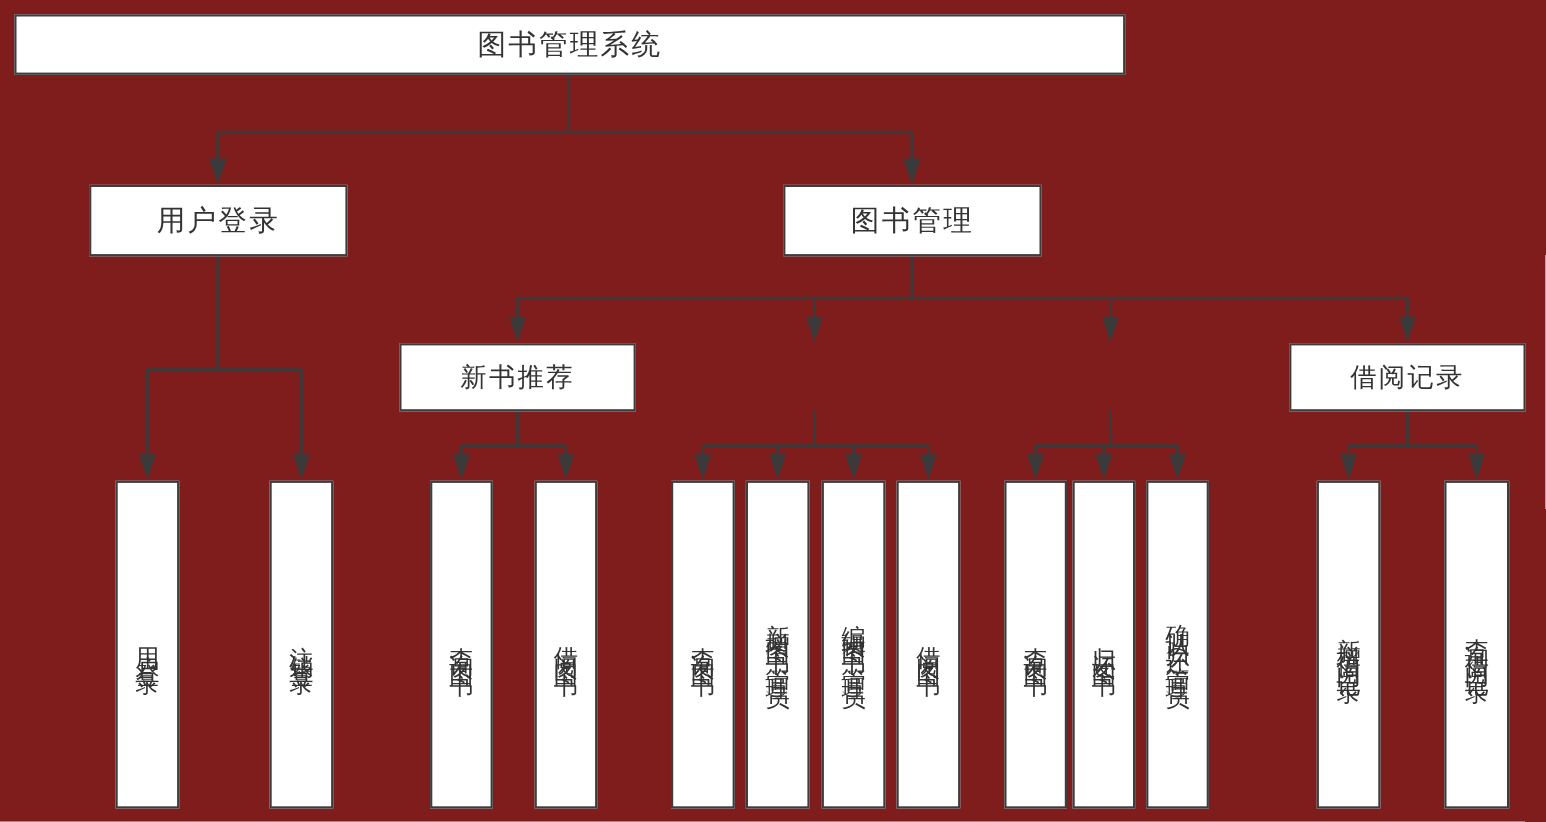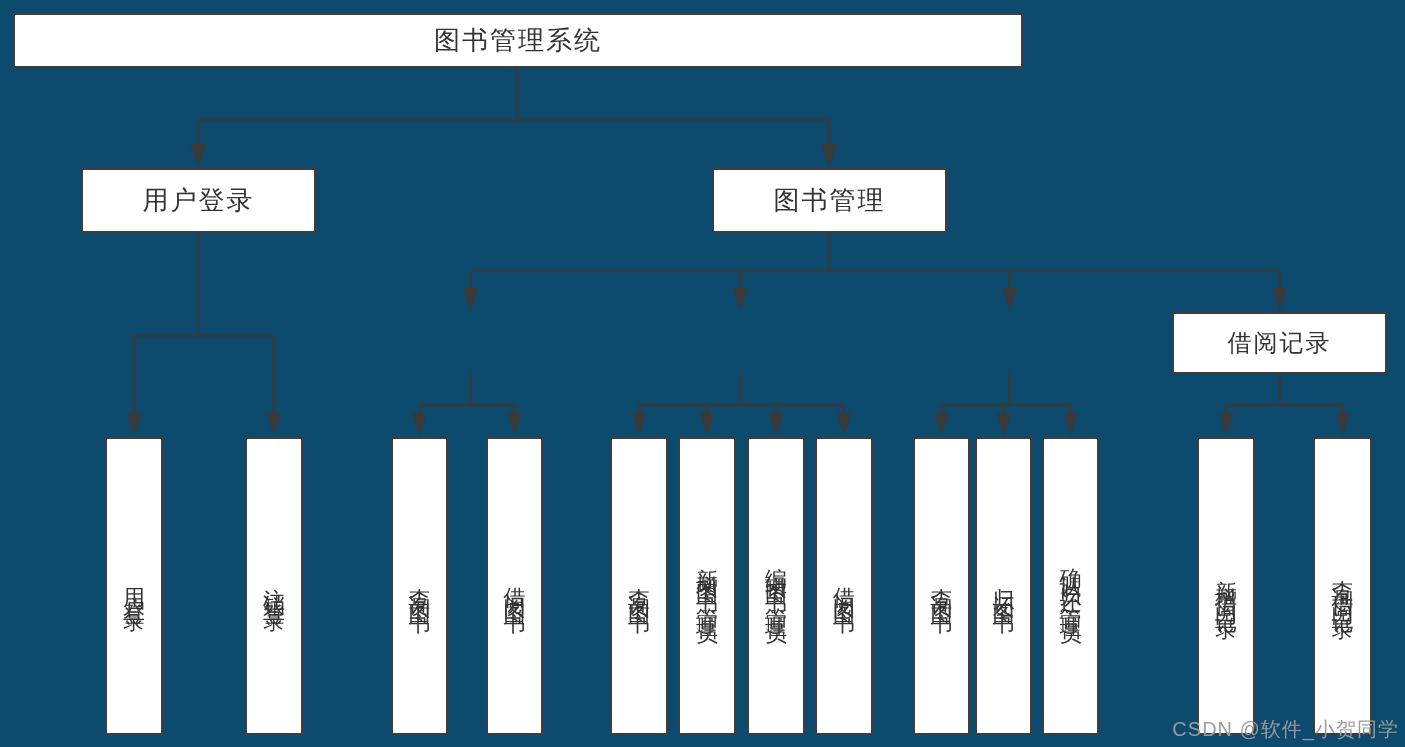--- a/index.html
+++ b/index.html
@@ -1,20 +1,20 @@
 <!DOCTYPE html>
 <html><head>
 <meta charset="utf-8">
 <style>
   html, body { margin: 0; padding: 0; background: #ffffff; }
   .canvas {
     position: relative;
     width: 1405px;
     height: 747px;
-    background: #0c4a6e;
+    background: #7f1d1d;
     font-family: "Liberation Sans", sans-serif;
     color: #333333;
     overflow: hidden;
   }
   .connectors {
     position: absolute;
     left: 0; top: 0;
     width: 1405px; height: 747px;
   }
   .box {
@@ -98,20 +98,23 @@
     <span>图书管理系统</span>
   </div>
 
   <div class="box l2-box" style="left:81px; top:168px; width:235px; height:65px;">
     <span>用户登录</span>
   </div>
   <div class="box l2-box" style="left:712px; top:168px; width:235px; height:65px;">
     <span>图书管理</span>
   </div>
 
+  <div class="box l3-box" style="left:363px; top:312px; width:215px; height:62px;">
+    <span>新书推荐</span>
+  </div>
   <div class="box l3-box" style="left:1172px; top:312px; width:215px; height:62px;">
     <span>借阅记录</span>
   </div>
 
   <div class="box leaf-box" style="left:105px; top:437px; width:58px; height:298px;">
     <span class="vtext">用户登录</span>
   </div>
   <div class="box leaf-box" style="left:245px; top:437px; width:58px; height:298px;">
     <span class="vtext">注销登录</span>
   </div>
@@ -146,15 +149,14 @@
     <span class="vtext">确认归还（管理员）</span>
   </div>
 
   <div class="box leaf-box" style="left:1197px; top:437px; width:58px; height:298px;">
     <span class="vtext">新增借阅记录</span>
   </div>
   <div class="box leaf-box" style="left:1313px; top:437px; width:59px; height:298px;">
     <span class="vtext">查询借阅记录</span>
   </div>
 
-  <div class="watermark">CSDN @软件_小贺同学</div>
 
 </div>
 
 </body></html>

